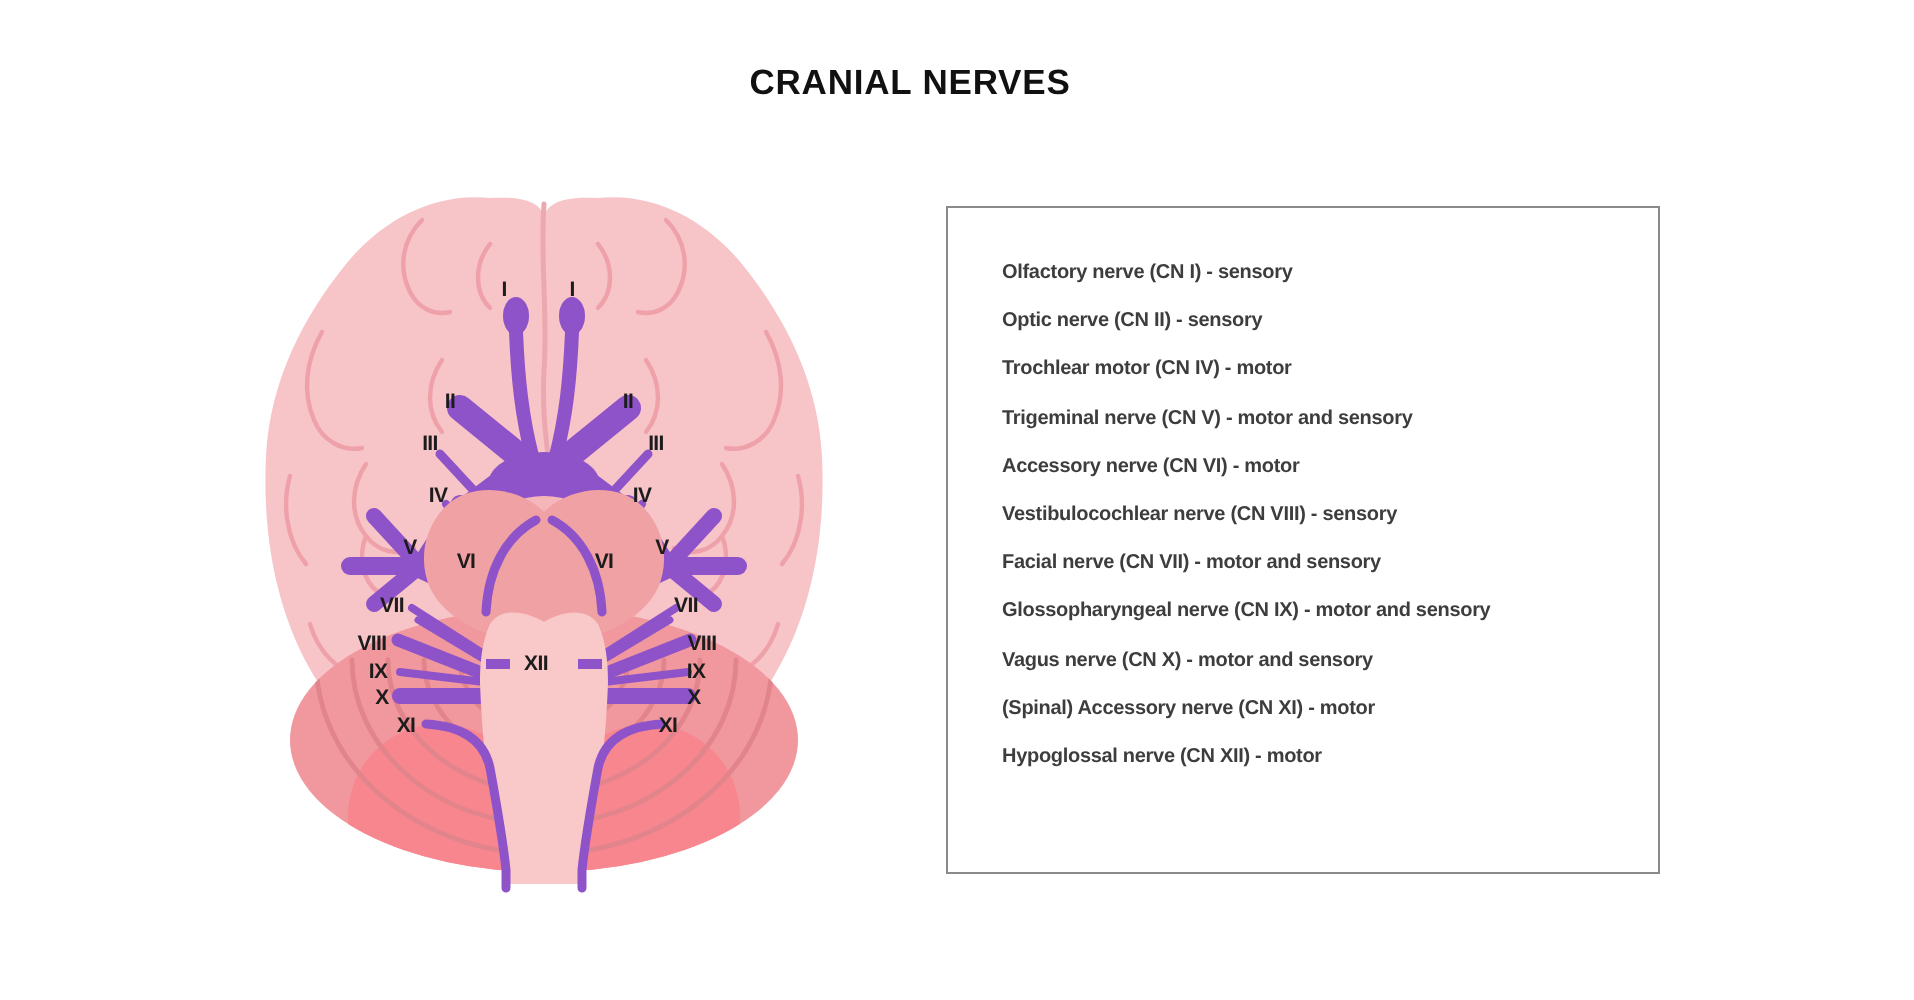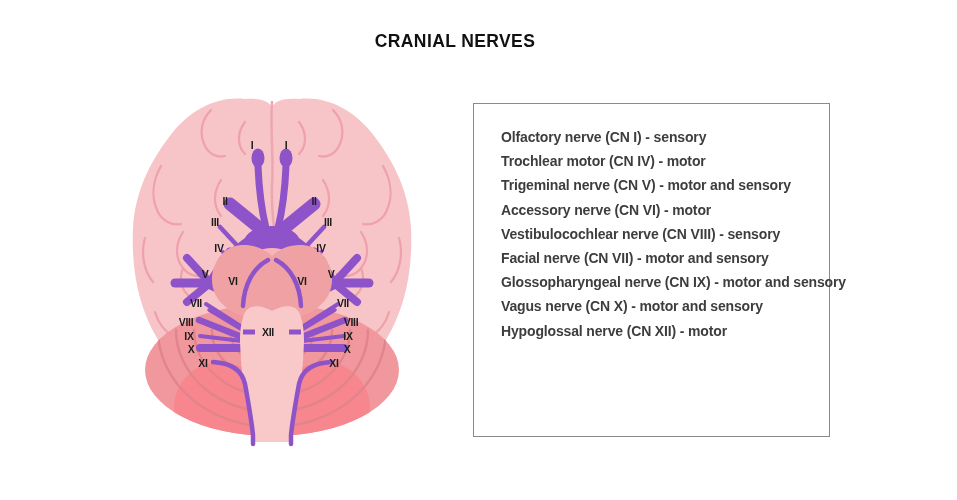--- a/index.html
+++ b/index.html
@@ -33,21 +33,21 @@
   }
   
   #legend-box{
     position:absolute;left:473px;top:103px;width:357px;height:334px;
     box-sizing:border-box;border:1.5px solid var(--legend_border);background:#fff;
   }
   #legend-list{
     list-style:none;margin:0;padding:21px 10px 0 27px;
   }
   .legend-item{
-    font-size:14px;font-weight:600;letter-spacing:-.15px;
+    font-size:10px;font-weight:600;letter-spacing:-.15px;
     line-height:24.2px;height:24.2px;color:var(--legend_text);white-space:nowrap;
   }
 </style>
 </head>
 <body>
 
 <div id="canvas">
 
   <h1 id="title">CRANIAL NERVES</h1>
 
@@ -202,24 +202,26 @@
         <text x="222" y="269" class="numeral">X</text>
         <text x="78" y="283" class="numeral">XI</text>
         <text x="209" y="283" class="numeral">XI</text>
         <text x="143" y="252" class="numeral">XII</text>
       </g>
   </svg>
 
   <div id="legend-box">
     <ul id="legend-list">
         <li class="legend-item">Olfactory nerve (CN I) - sensory</li>
+        <li class="legend-item">Optic nerve (CN II) - sensory</li>
         <li class="legend-item">Trochlear motor (CN IV) - motor</li>
         <li class="legend-item">Trigeminal nerve (CN V) - motor and sensory</li>
         <li class="legend-item">Accessory nerve (CN VI) - motor</li>
         <li class="legend-item">Vestibulocochlear nerve (CN VIII) - sensory</li>
         <li class="legend-item">Facial nerve (CN VII) - motor and sensory</li>
         <li class="legend-item">Glossopharyngeal nerve (CN IX) - motor and sensory</li>
         <li class="legend-item">Vagus nerve (CN X) - motor and sensory</li>
+        <li class="legend-item">(Spinal) Accessory nerve (CN XI) - motor</li>
         <li class="legend-item">Hypoglossal nerve (CN XII) - motor</li>
       </ul>
   </div>
 
 </div>
 
 </body></html>

